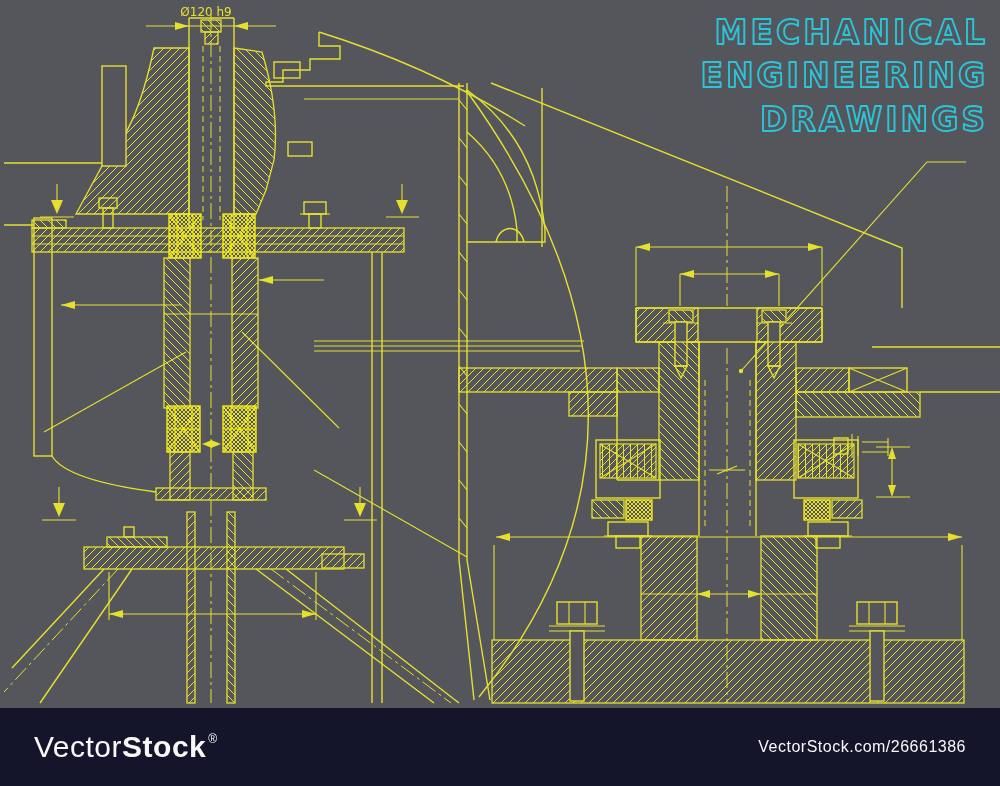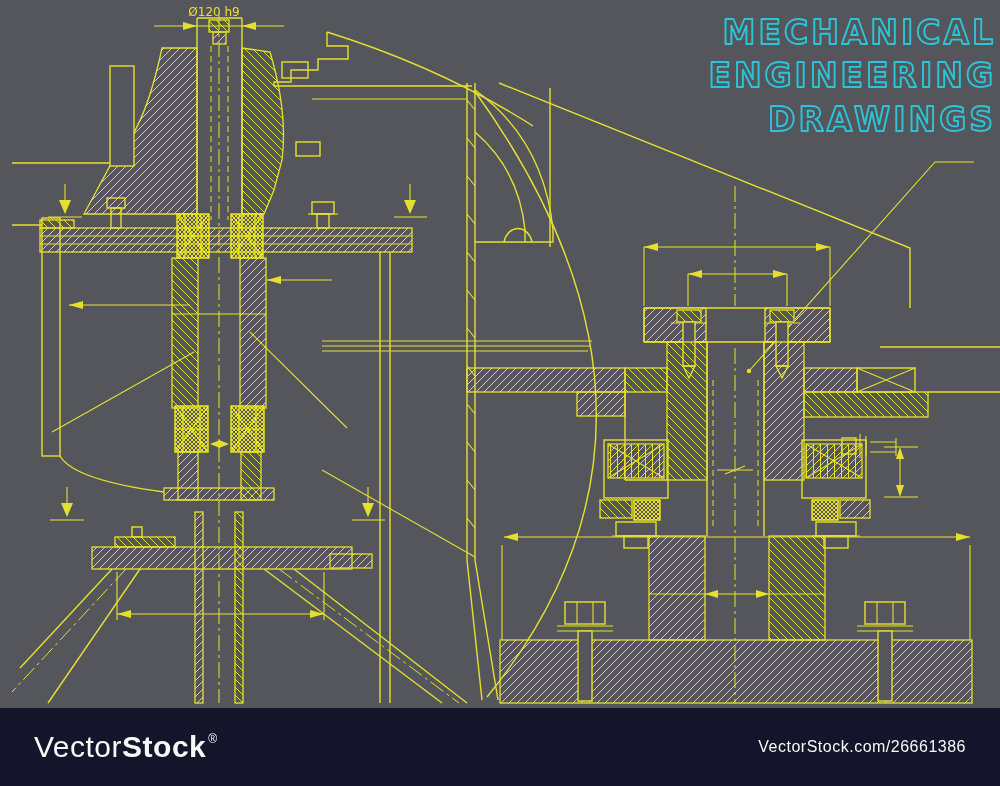--- a/index.html
+++ b/index.html
@@ -2,21 +2,21 @@
 <html style="--background: #55565b; --line: #e5e030; --line-bright: #f2eb14; --accent: #2bc5d9; --footer-bg: #14152b; --text: #f8f8f8;"><head>
 <meta charset="utf-8">
 <style>
   :root{
     --background:#55565b; --line:#e5e030; --line-bright:#f2eb14;
     --accent:#2bc5d9; --footer-bg:#14152b; --text:#f8f8f8;
   }
   *{margin:0;padding:0;box-sizing:border-box}
   body{background:#222;font-family:"Liberation Sans",sans-serif}
   .stage{position:relative;width:1000px;height:786px;background:var(--background);overflow:hidden}
-  .canvas-wrap{position:absolute;top:0;left:12px;width:806px;height:708px}
+  .canvas-wrap{position:absolute;top:0;left:4px;width:806px;height:708px}
   svg{display:block}
   
   .ln{stroke:var(--line);fill:none;stroke-width:1.4;stroke-linecap:butt}
   .thin{stroke:var(--line);fill:none;stroke-width:1.1}
   .cl{stroke:var(--line);fill:none;stroke-width:1;stroke-dasharray:16 4 3 4}
   .hd{stroke:var(--line);fill:none;stroke-width:1;stroke-dasharray:6 4}
   .pl{stroke:var(--line);stroke-width:1;fill:none}
   .hz1{fill:url(#h1);stroke:var(--line);stroke-width:1.3}
   .hz2{fill:url(#h2);stroke:var(--line);stroke-width:1.3}
   .bz{fill:url(#dz);stroke:var(--line-bright);stroke-width:1.4}

